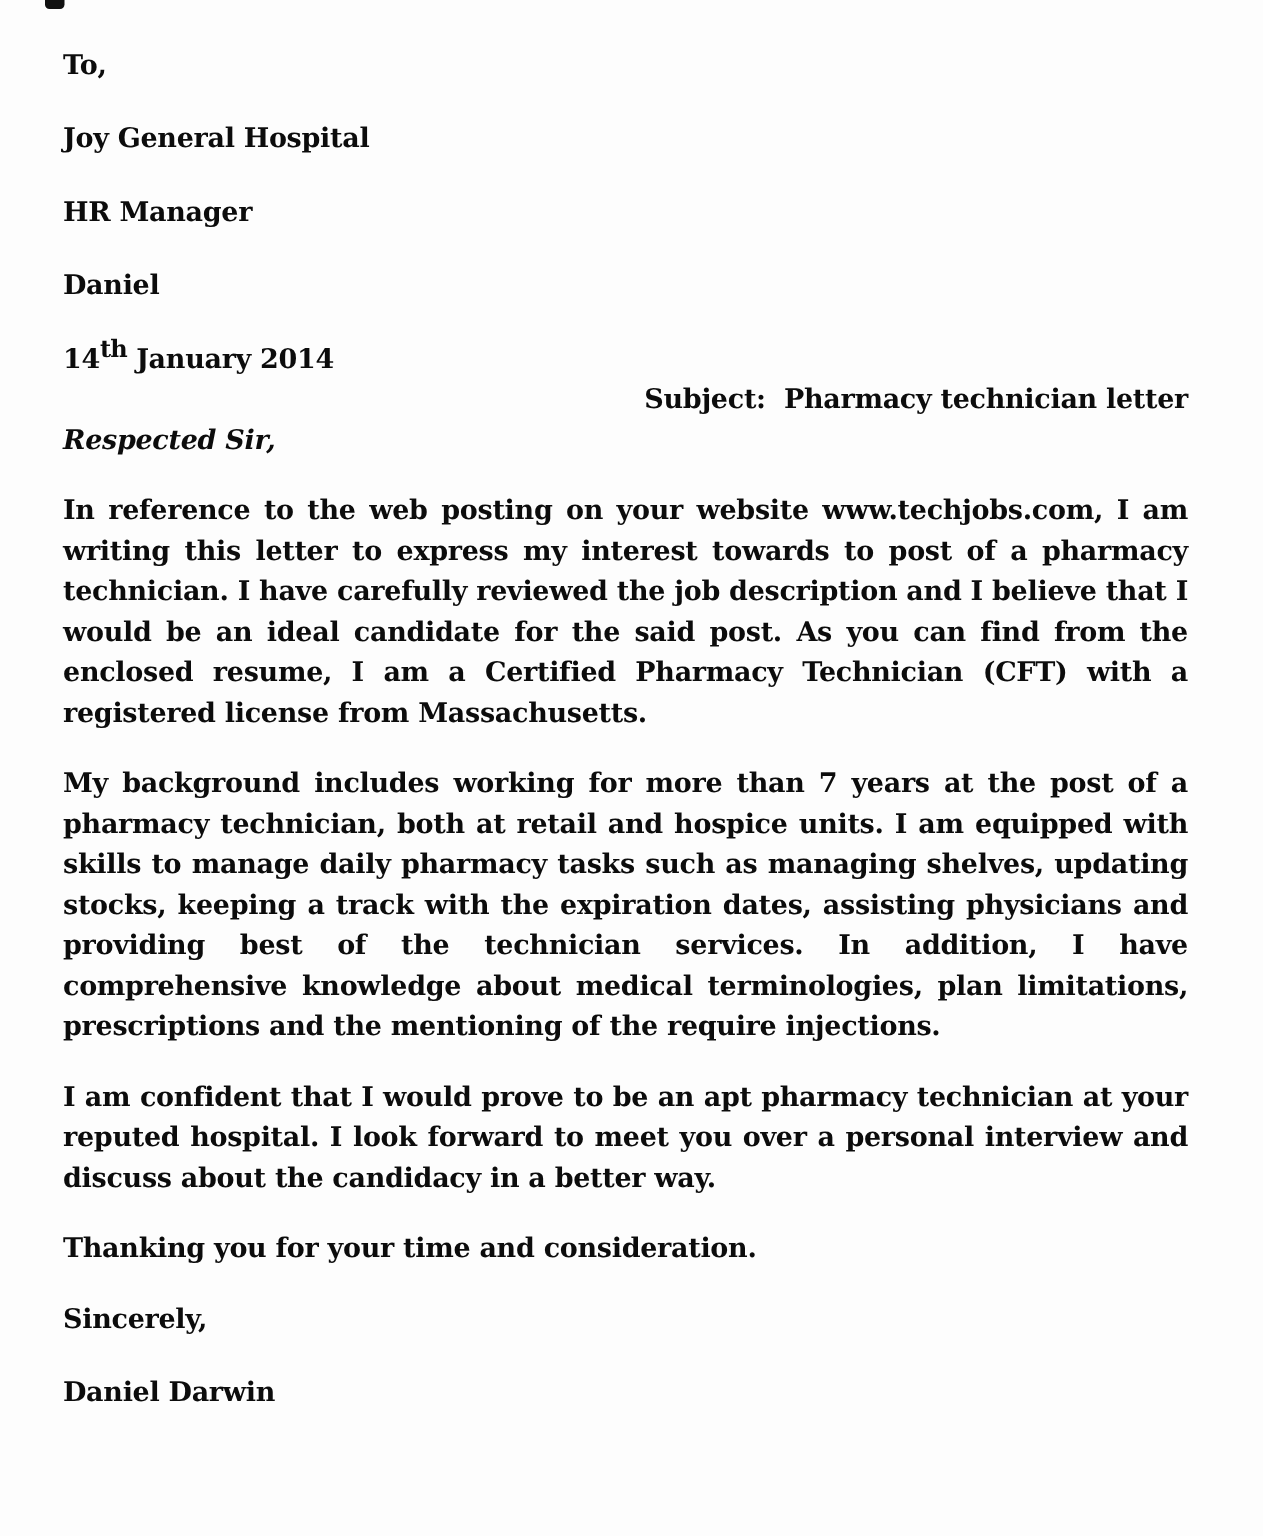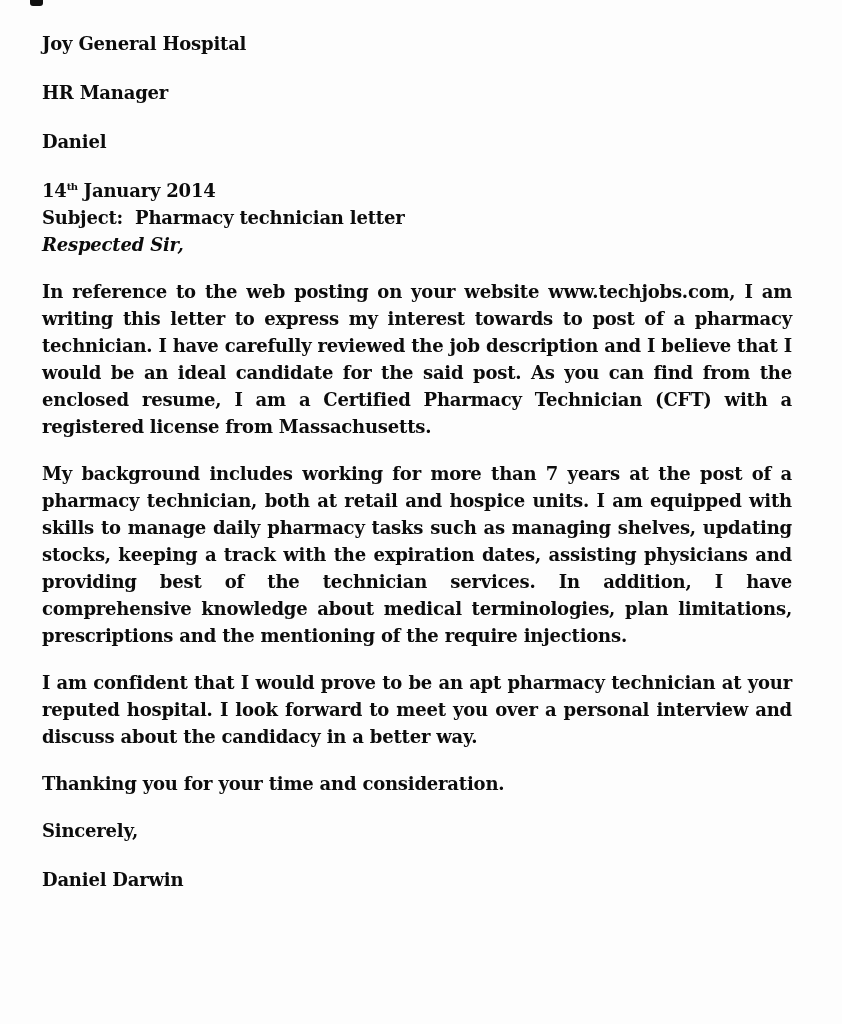--- a/index.html
+++ b/index.html
@@ -31,31 +31,32 @@
     letter-spacing: -0.2px;
   }
   .addr {
     margin-bottom: 22px;
   }
   .single {
     margin: 0;
   }
   .subject {
     white-space: pre-wrap;
+    text-align: right;
   }
   .greeting {
     margin-bottom: 20px;
     font-style: italic;
   }
   .para {
     text-align: justify;
     margin-bottom: 20px;
   }
   sup.ord {
-    font-size: 10px;
+    font-size: 16px;
     line-height: 0;
     vertical-align: super;
     letter-spacing: -0.5px;
     text-align: right;
   }
   .scan-speck {
     position: absolute;
     top: 0;
     left: 30px;
     width: 13px;
@@ -63,20 +64,21 @@
     background: #111;
     border-radius: 0 0 3px 3px;
   }
 </style>
 </head>
 <body>
 
 <div class="page">
   <div class="scan-speck"></div>
 
+  <p class="addr">To,</p>
   <p class="addr">Joy General Hospital</p>
   <p class="addr">HR Manager</p>
   <p class="addr">Daniel</p>
 
   <p class="single"><span>14</span><sup class="ord">th</sup><span> January 2014</span></p>
   <p class="single subject">Subject:  Pharmacy technician letter</p>
   <p class="single greeting">Respected Sir,</p>
 
   <p class="para">In reference to the web posting on your website www.techjobs.com, I am writing this letter to express my interest towards to post of a pharmacy technician. I have carefully reviewed the job description and I believe that I would be an ideal candidate for the said post. As you can find from the enclosed resume, I am a Certified Pharmacy Technician (CFT) with a registered license from Massachusetts.</p>
   <p class="para">My background includes working for more than 7 years at the post of a pharmacy technician, both at retail and hospice units. I am equipped with skills to manage daily pharmacy tasks such as managing shelves, updating stocks, keeping a track with the expiration dates, assisting physicians and providing best of the technician services. In addition, I have comprehensive knowledge about medical terminologies, plan limitations, prescriptions and the mentioning of the require injections.</p>

